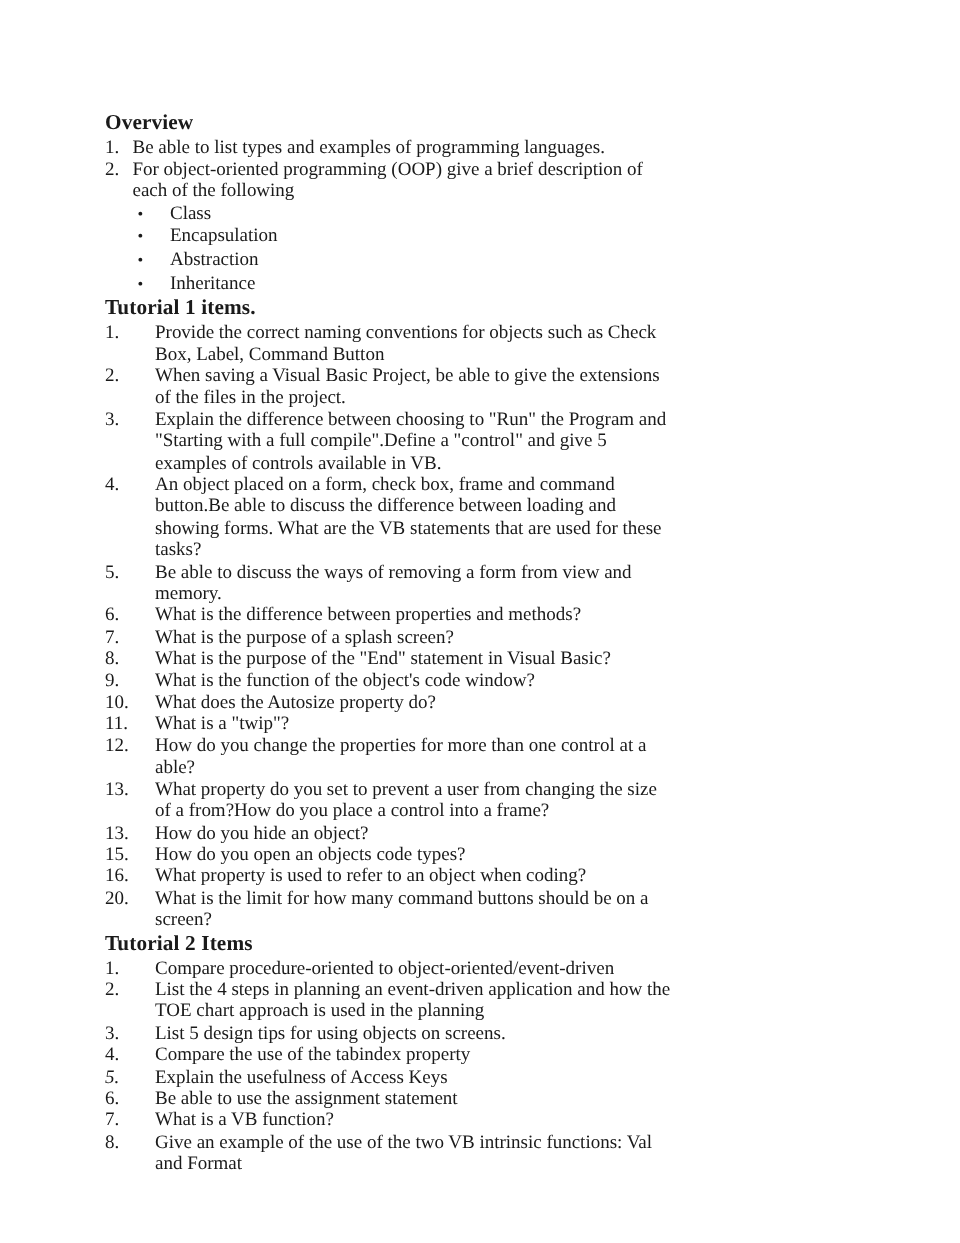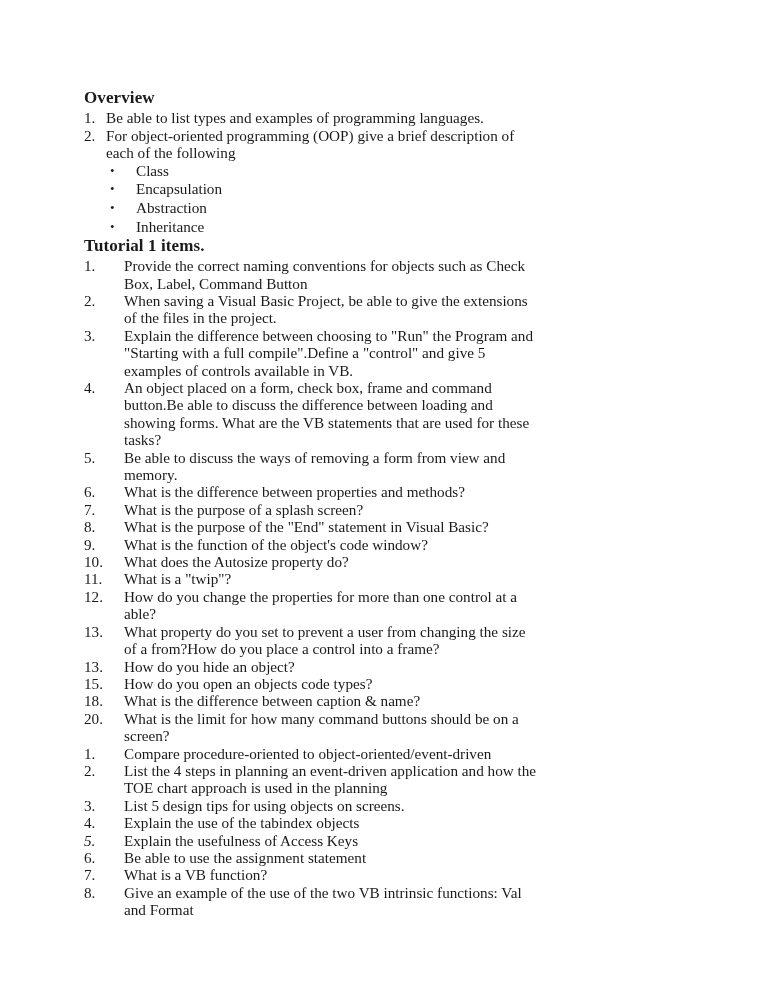--- a/index.html
+++ b/index.html
@@ -196,47 +196,48 @@
       </li>
       <li>
         <span class="num">13.</span>
         <span class="body-text">How do you hide an object?</span>
       </li>
       <li>
         <span class="num">15.</span>
         <span class="body-text">How do you open an objects code types?</span>
       </li>
       <li>
-        <span class="num">18.</span>
-        <span class="body-text">What is the difference between caption &amp; name?</span>
+        <span class="num">16.</span>
+        <span class="body-text">What property is used to refer to an object when coding?</span>
       </li>
       <li>
         <span class="num">20.</span>
         <span class="body-text">What is the limit for how many command buttons should be on a screen?</span>
       </li>
     </ol>
   </div>
 
   <div class="section">
+    <h1 class="section-heading">Tutorial 2 Items</h1>
     <ol class="wide-list">
       <li>
         <span class="num">1.</span>
         <span class="body-text">Compare procedure-oriented to object-oriented/event-driven</span>
       </li>
       <li>
         <span class="num">2.</span>
         <span class="body-text">List the 4 steps in planning an event-driven application and how the TOE chart approach is used in the planning</span>
       </li>
       <li>
         <span class="num">3.</span>
         <span class="body-text">List 5 design tips for using objects on screens.</span>
       </li>
       <li>
         <span class="num">4.</span>
-        <span class="body-text">Explain the use of the tabindex objects</span>
+        <span class="body-text">Compare the use of the tabindex property</span>
       </li>
       <li class="italic-num">
         <span class="num">5.</span>
         <span class="body-text">Explain the usefulness of Access Keys</span>
       </li>
       <li>
         <span class="num">6.</span>
         <span class="body-text">Be able to use the assignment statement</span>
       </li>
       <li>

